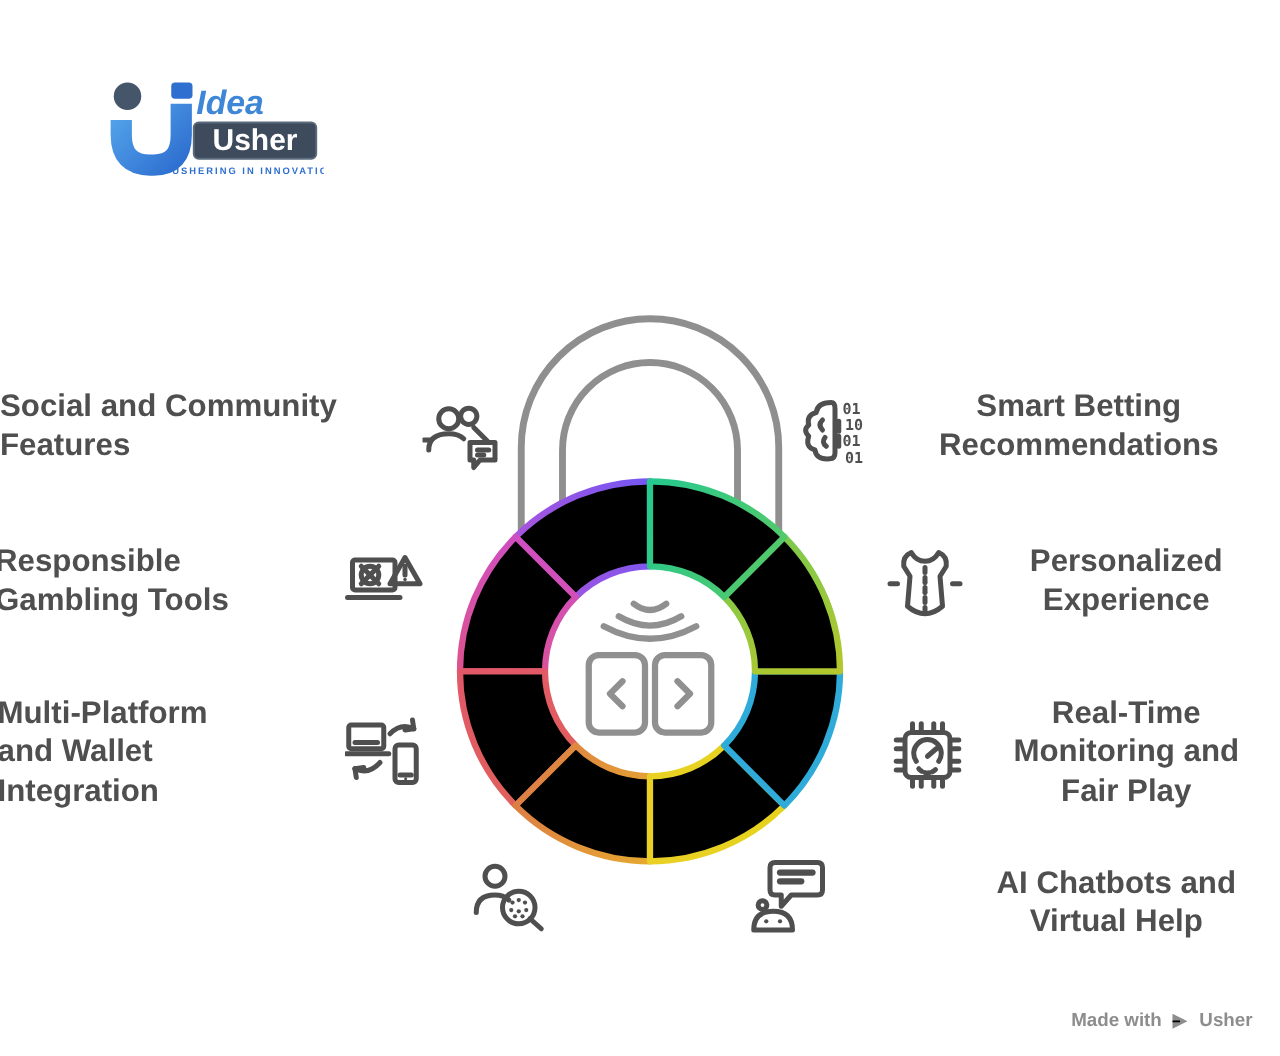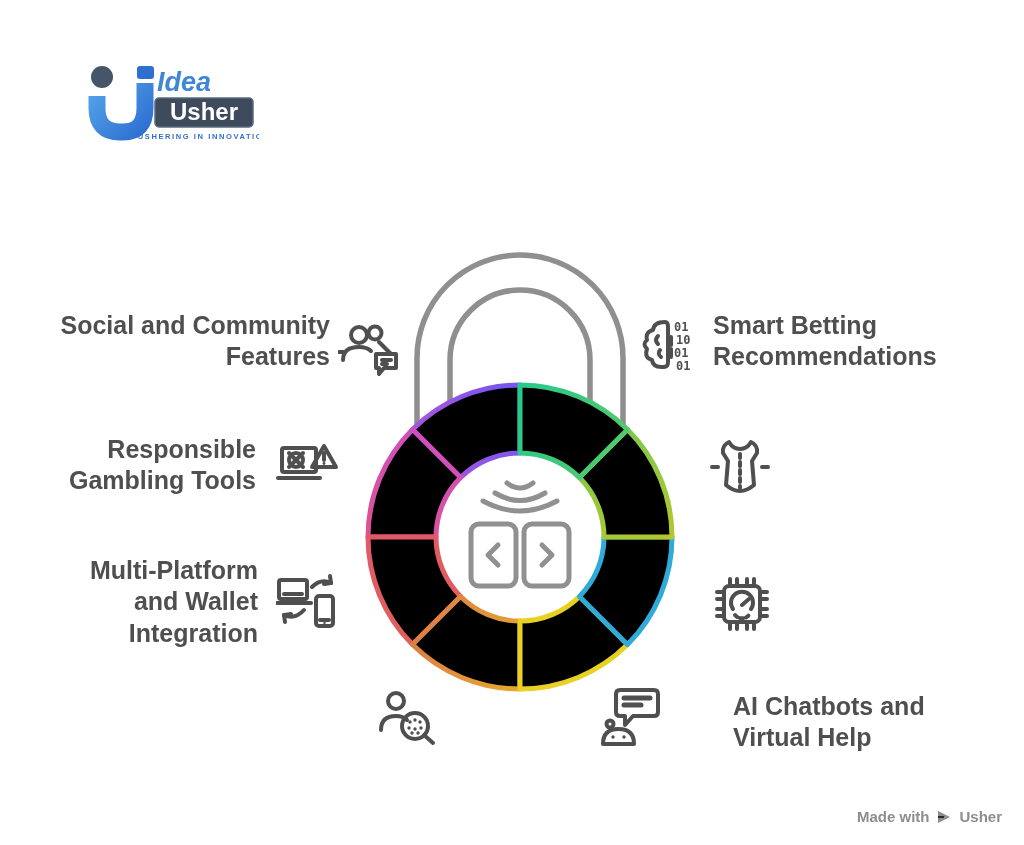--- a/index.html
+++ b/index.html
@@ -1,21 +1,21 @@
 <!DOCTYPE html>
 <html><head>
 <meta charset="utf-8">
 <style>
   html,body{margin:0;padding:0;background:#000;}
   #stage{position:relative;width:1024px;height:845px;background:#ffffff;overflow:hidden;
          font-family:"Liberation Sans",sans-serif;
          --text:#4f4f4f;--icon:#4f4f4f;--lock:#8f8f8f;--footer:#8d8d8d;}
   .label{position:absolute;font-weight:700;font-size:25px;line-height:1.25;color:var(--text);white-space:pre-line;}
-  .left-side{text-align:right;}
-  .right-side{text-align:left;}
+  .left-side{text-align:left;}
+  .right-side{text-align:center;}
   .ficon{position:absolute;stroke:var(--icon);fill:none;stroke-width:4;stroke-linecap:round;stroke-linejoin:round;}
   .ficon text{stroke:none;fill:var(--icon);font-family:"DejaVu Sans Mono",monospace;font-weight:bold;font-size:12px;}
   .dotfill{fill:var(--icon);stroke:none;}
   #lockring{position:absolute;left:0;top:0;}
   #footer{position:absolute;right:22px;top:808px;display:flex;align-items:center;gap:7px;
           color:var(--footer);font-size:15px;font-weight:700;}
   #logo{position:absolute;left:75px;top:56px;}
 </style>
 </head>
 <body>
@@ -99,23 +99,28 @@
     <polyline points="542,545 552,555 542,565"></polyline>
   </g>
 </svg>
 
 <div class="label left-side" style="right:694px;top:310px;width:330px;">Social and Community
 Features</div>
 <div class="label right-side" style="left:713px;top:310px;width:300px;">Smart Betting
 Recommendations</div>
 <div class="label left-side" style="right:768px;top:434px;width:260px;">Responsible
 Gambling Tools</div>
+<div class="label right-side" style="left:786px;top:434px;width:230px;">Personalized
+Experience</div>
 <div class="label left-side" style="right:766px;top:555px;width:260px;">Multi-Platform
 and Wallet
 Integration</div>
+<div class="label right-side" style="left:786px;top:555px;width:230px;">Real-Time
+Monitoring and
+Fair Play</div>
 <div class="label right-side" style="left:713px;top:691px;width:320px;margin-left:20px;">AI Chatbots and
 Virtual Help</div>
 
 <svg class="ficon" style="left:338px;top:320px;" width="64" height="64" viewBox="0 0 64 64">
   <path d="M1 32 H7"></path>
   <circle cx="21" cy="15" r="8"></circle>
   <path d="M5 40 Q5 27 21 27 Q29 27 33 31"></path>
   <circle cx="37" cy="13" r="6.5"></circle>
   <path d="M41 22 L52 33"></path>
   <path d="M38 34 H58 V48 H46 L41 54 V48 H38 Z"></path>

